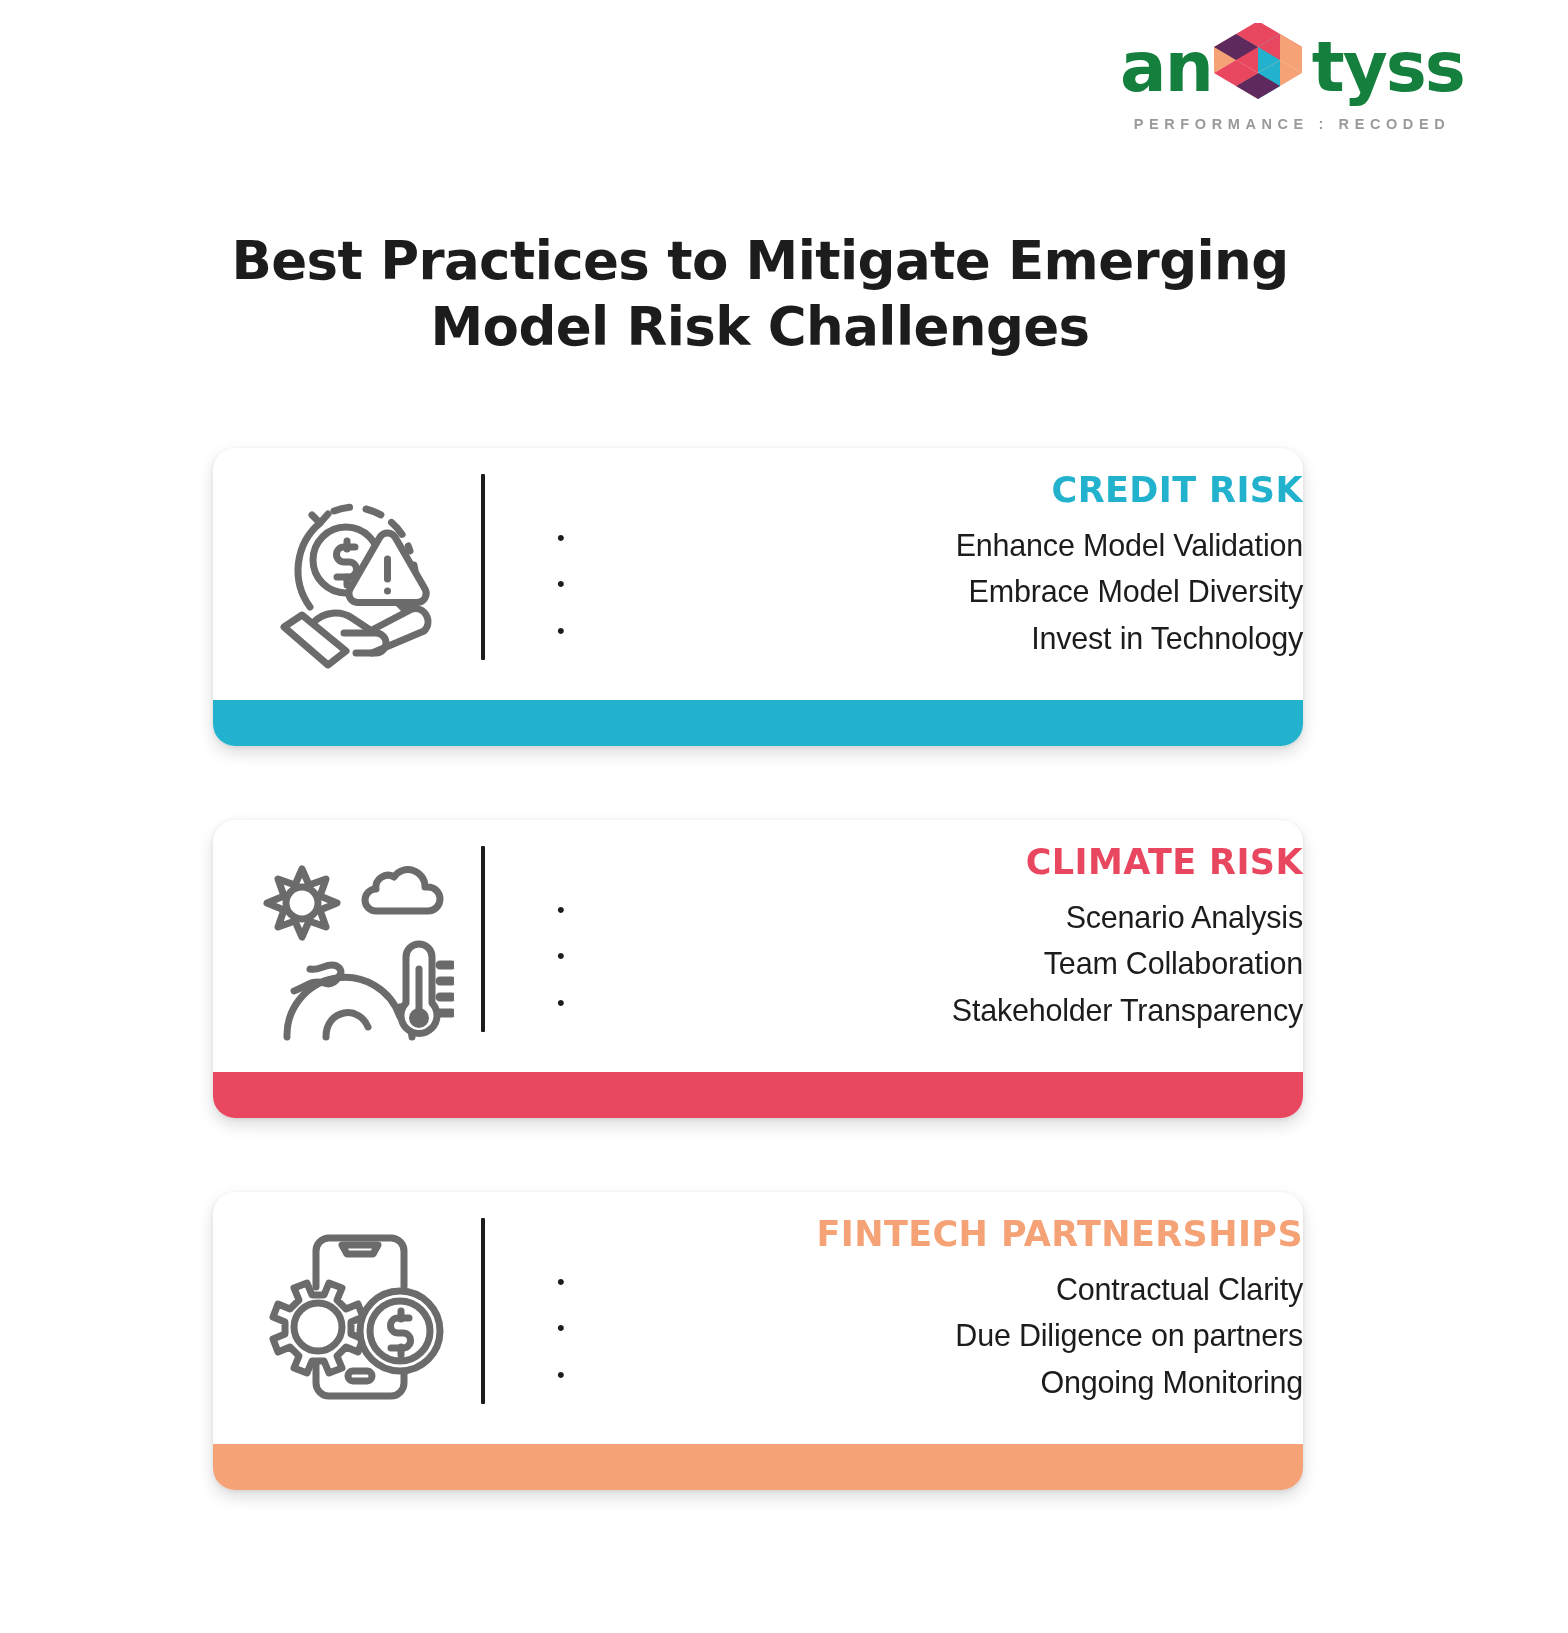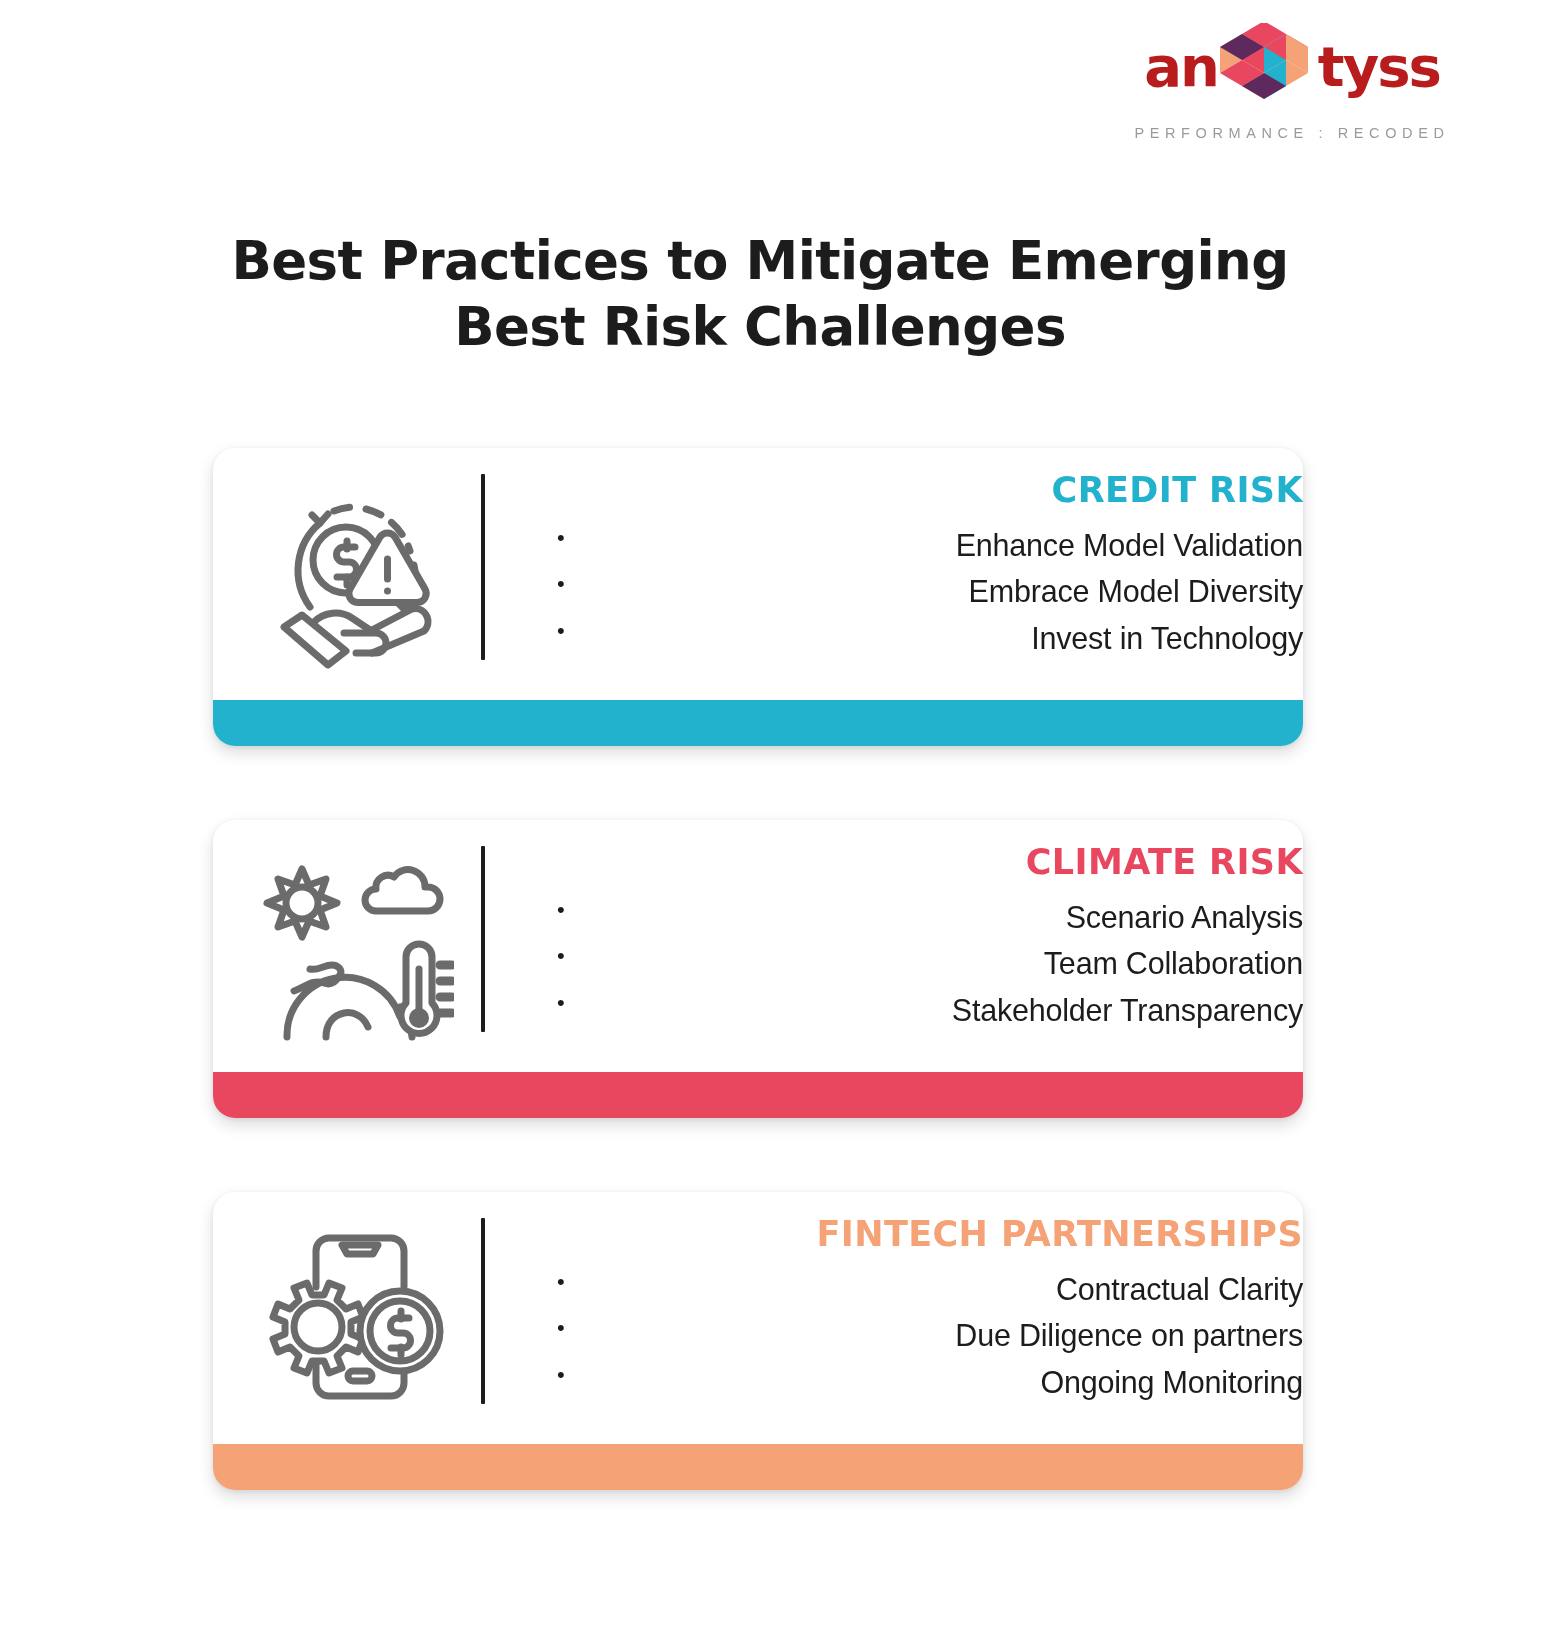--- a/index.html
+++ b/index.html
@@ -23,30 +23,30 @@
   }
   .logo-word {
     display: flex;
     align-items: center;
     justify-content: center;
     height: 78px;
   }
   .logo-txt {
     font-family: "DejaVu Sans", sans-serif;
     font-weight: bold;
-    font-size: 56px;
+    font-size: 69px;
     letter-spacing: -2px;
-    color: #b91c1c;
+    color: #15803d;
     line-height: 1;
   }
   .logo-mark { margin: 0 -4px; display: block; }
   .logo-tag {
-    margin-top: 19px;
+    margin-top: 10px;
     font-size: 14.5px;
-    font-weight: normal;
+    font-weight: bold;
     letter-spacing: 5.6px;
     color: #9a9a9a;
     font-family: "Liberation Sans", sans-serif;
   }
 
   
   .title {
     position: absolute;
     top: 228px;
     left: 10px;
@@ -158,21 +158,21 @@
         <polygon points="28,37 50,50 28,63 6,50" fill="#E8475F"></polygon>
       </svg>
     </span>
     <span class="logo-txt">tyss</span>
   </div>
   <div class="logo-tag">PERFORMANCE : RECODED</div>
 </div>
 
 <h1 class="title">
   <span>Best Practices to Mitigate Emerging</span><br>
-  <span>Best Risk Challenges</span>
+  <span>Model Risk Challenges</span>
 </h1>
 
 <div class="cards">
 
   <div class="card">
     <div class="icon-cell">
       <svg width="200" height="190" viewBox="0 0 200 190" fill="none" stroke="#6b6b6b" stroke-width="7" stroke-linecap="round" stroke-linejoin="round">
         <path d="M56 128 A62 62 0 0 1 66 44"></path>
         <path d="M66 44 L58 36 M66 44 L74 35"></path>
         <path d="M80 32 A62 62 0 0 1 100 28" stroke-dasharray="16 13"></path>

